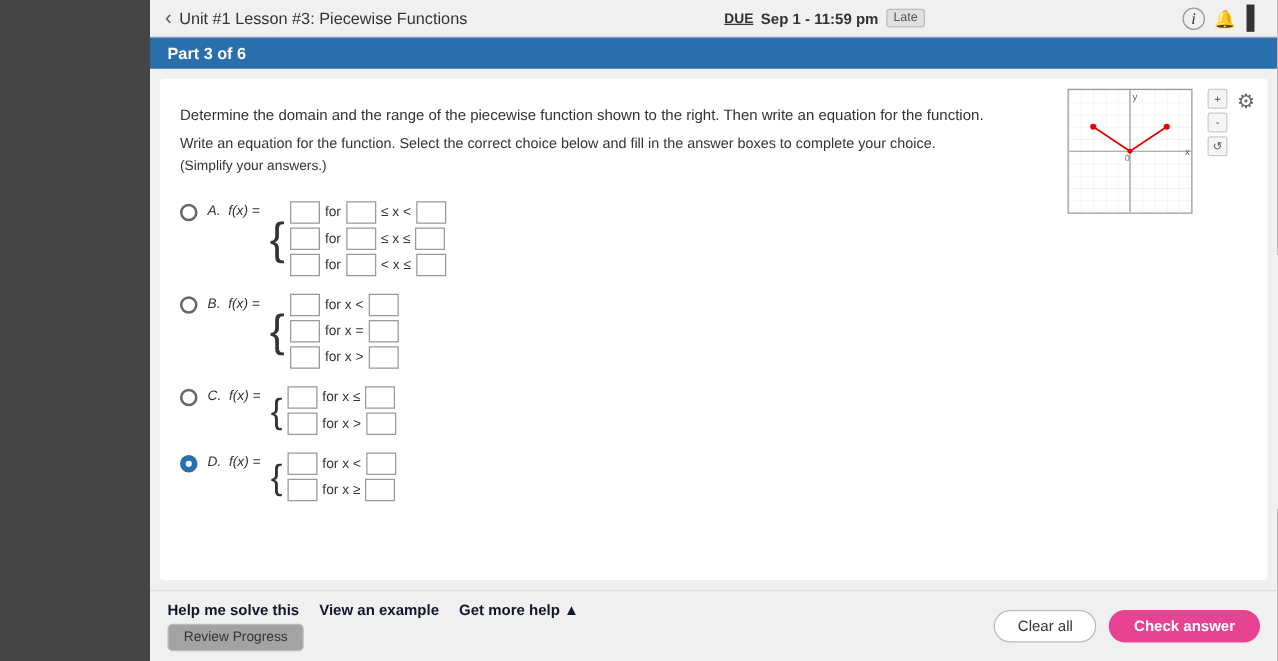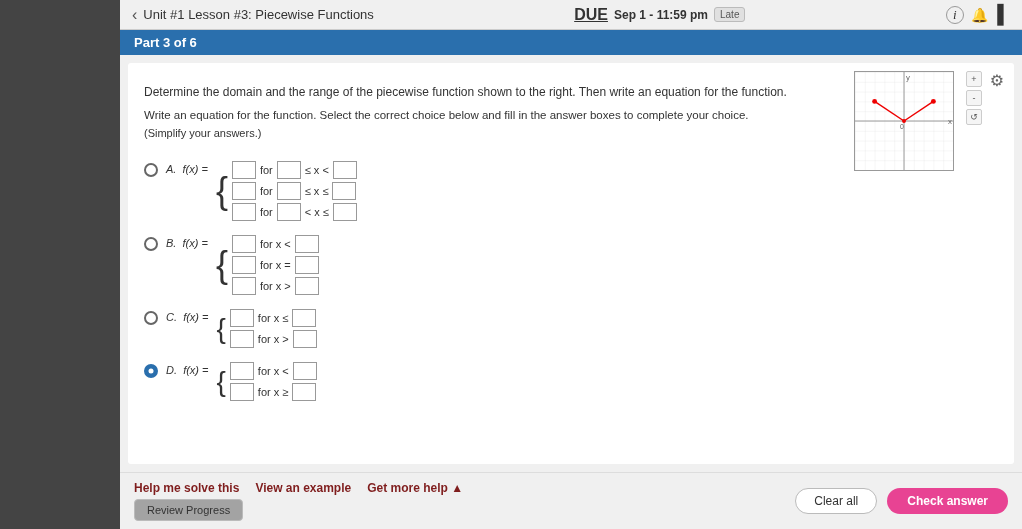--- a/index.html
+++ b/index.html
@@ -46,21 +46,21 @@
       font-size: 13px;
       color: #333;
     }
     .due-info {
       font-size: 12px;
       color: #333;
       display: flex;
       align-items: center;
       gap: 6px;
     }
-    .due-label { font-weight: bold; font-size: 16px; text-decoration: underline; }
+    .due-label { font-weight: bold; font-size: 11px; text-decoration: underline; }
     .late-badge {
       background: #e0e0e0;
       border: 1px solid #bbb;
       font-size: 10px;
       padding: 1px 5px;
       border-radius: 3px;
       color: #555;
     }
     .top-icons {
       display: flex;
@@ -234,21 +234,21 @@
       background: #f0f0f0;
       border-top: 1px solid #ddd;
     }
     .help-links {
       display: flex;
       gap: 16px;
       align-items: center;
     }
     .help-link {
       font-size: 12px;
-      color: #7f1d1d;
+      color: #0f172a;
       font-weight: bold;
       cursor: pointer;
       text-decoration: none;
     }
     .bottom-buttons {
       display: flex;
       gap: 10px;
       align-items: center;
     }
     .clear-btn {

